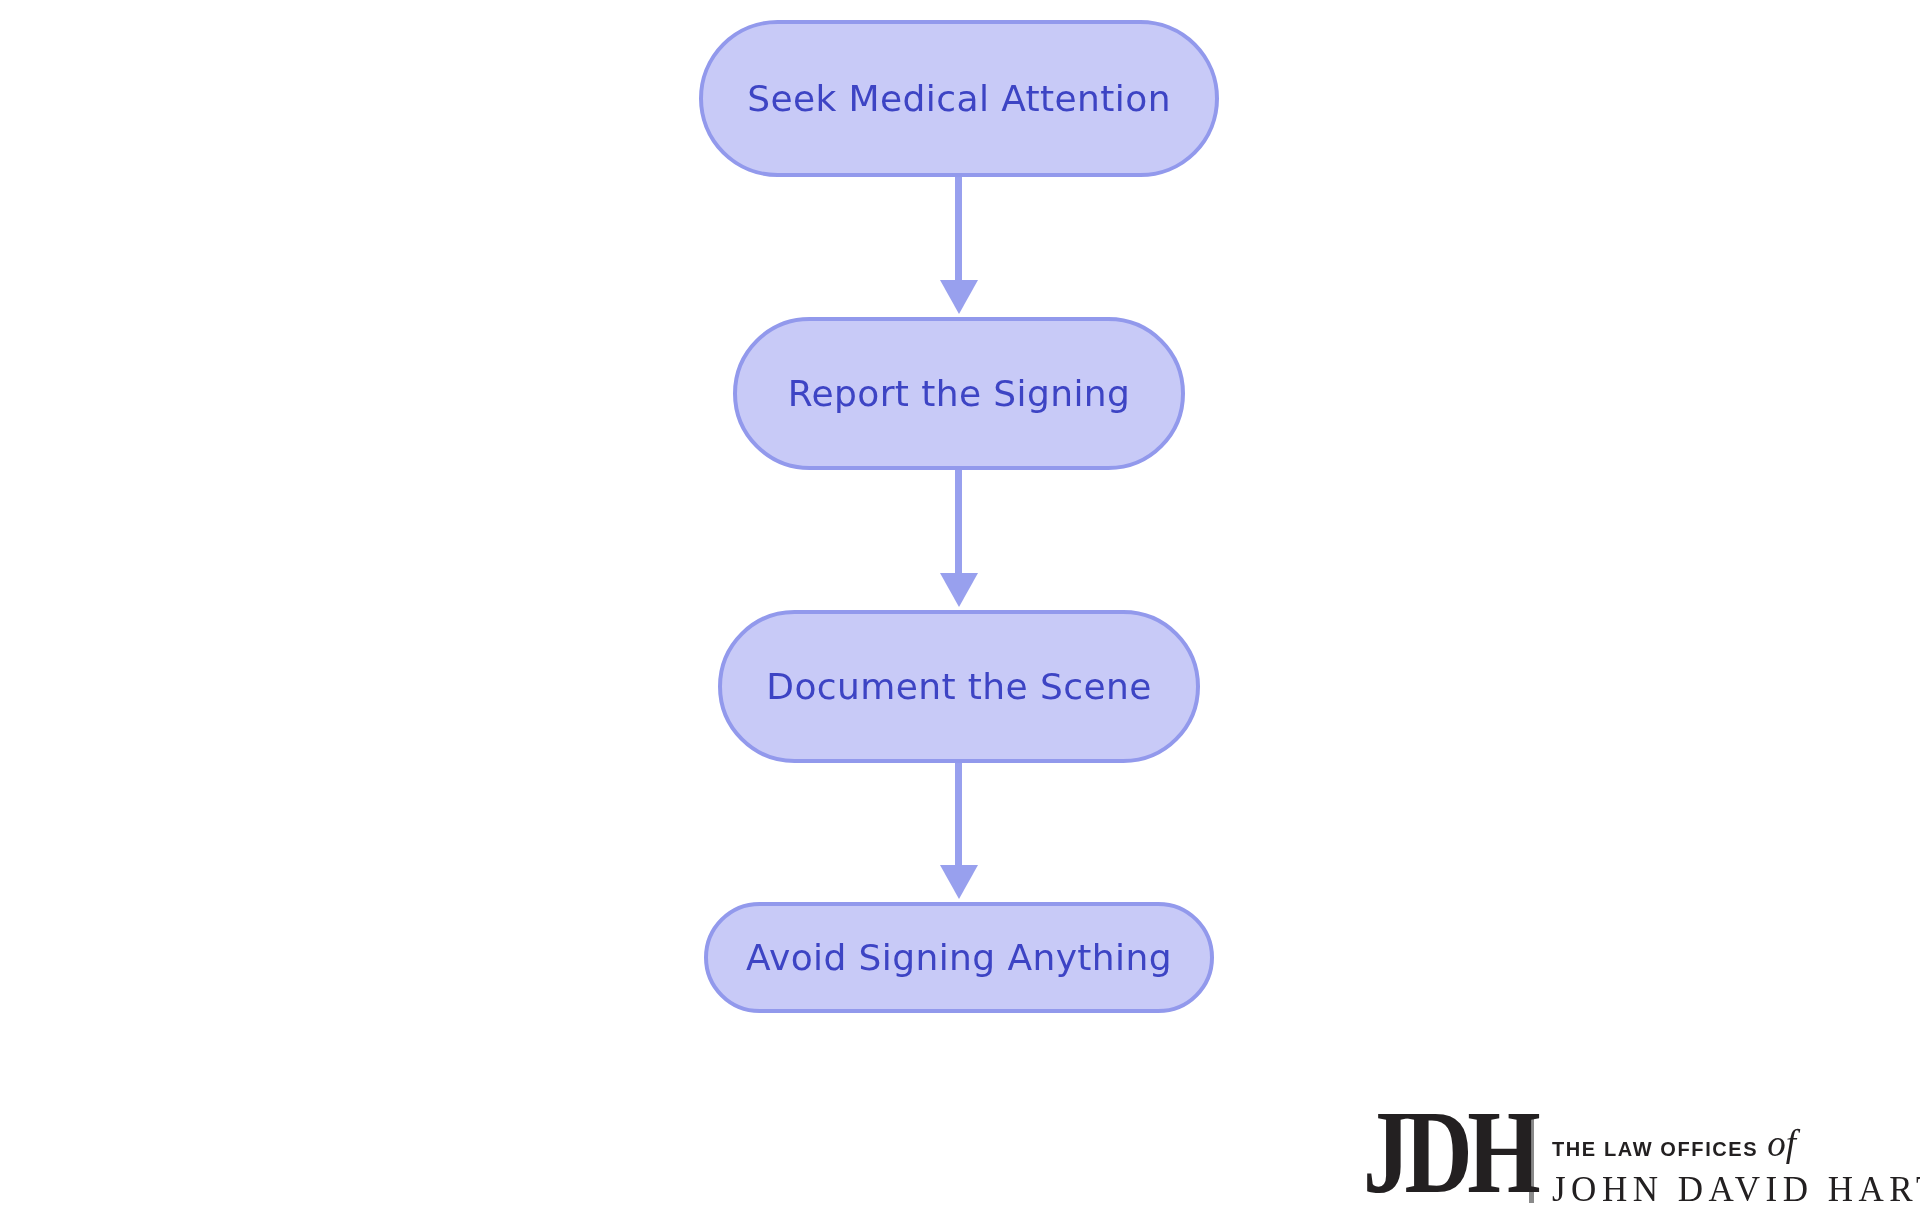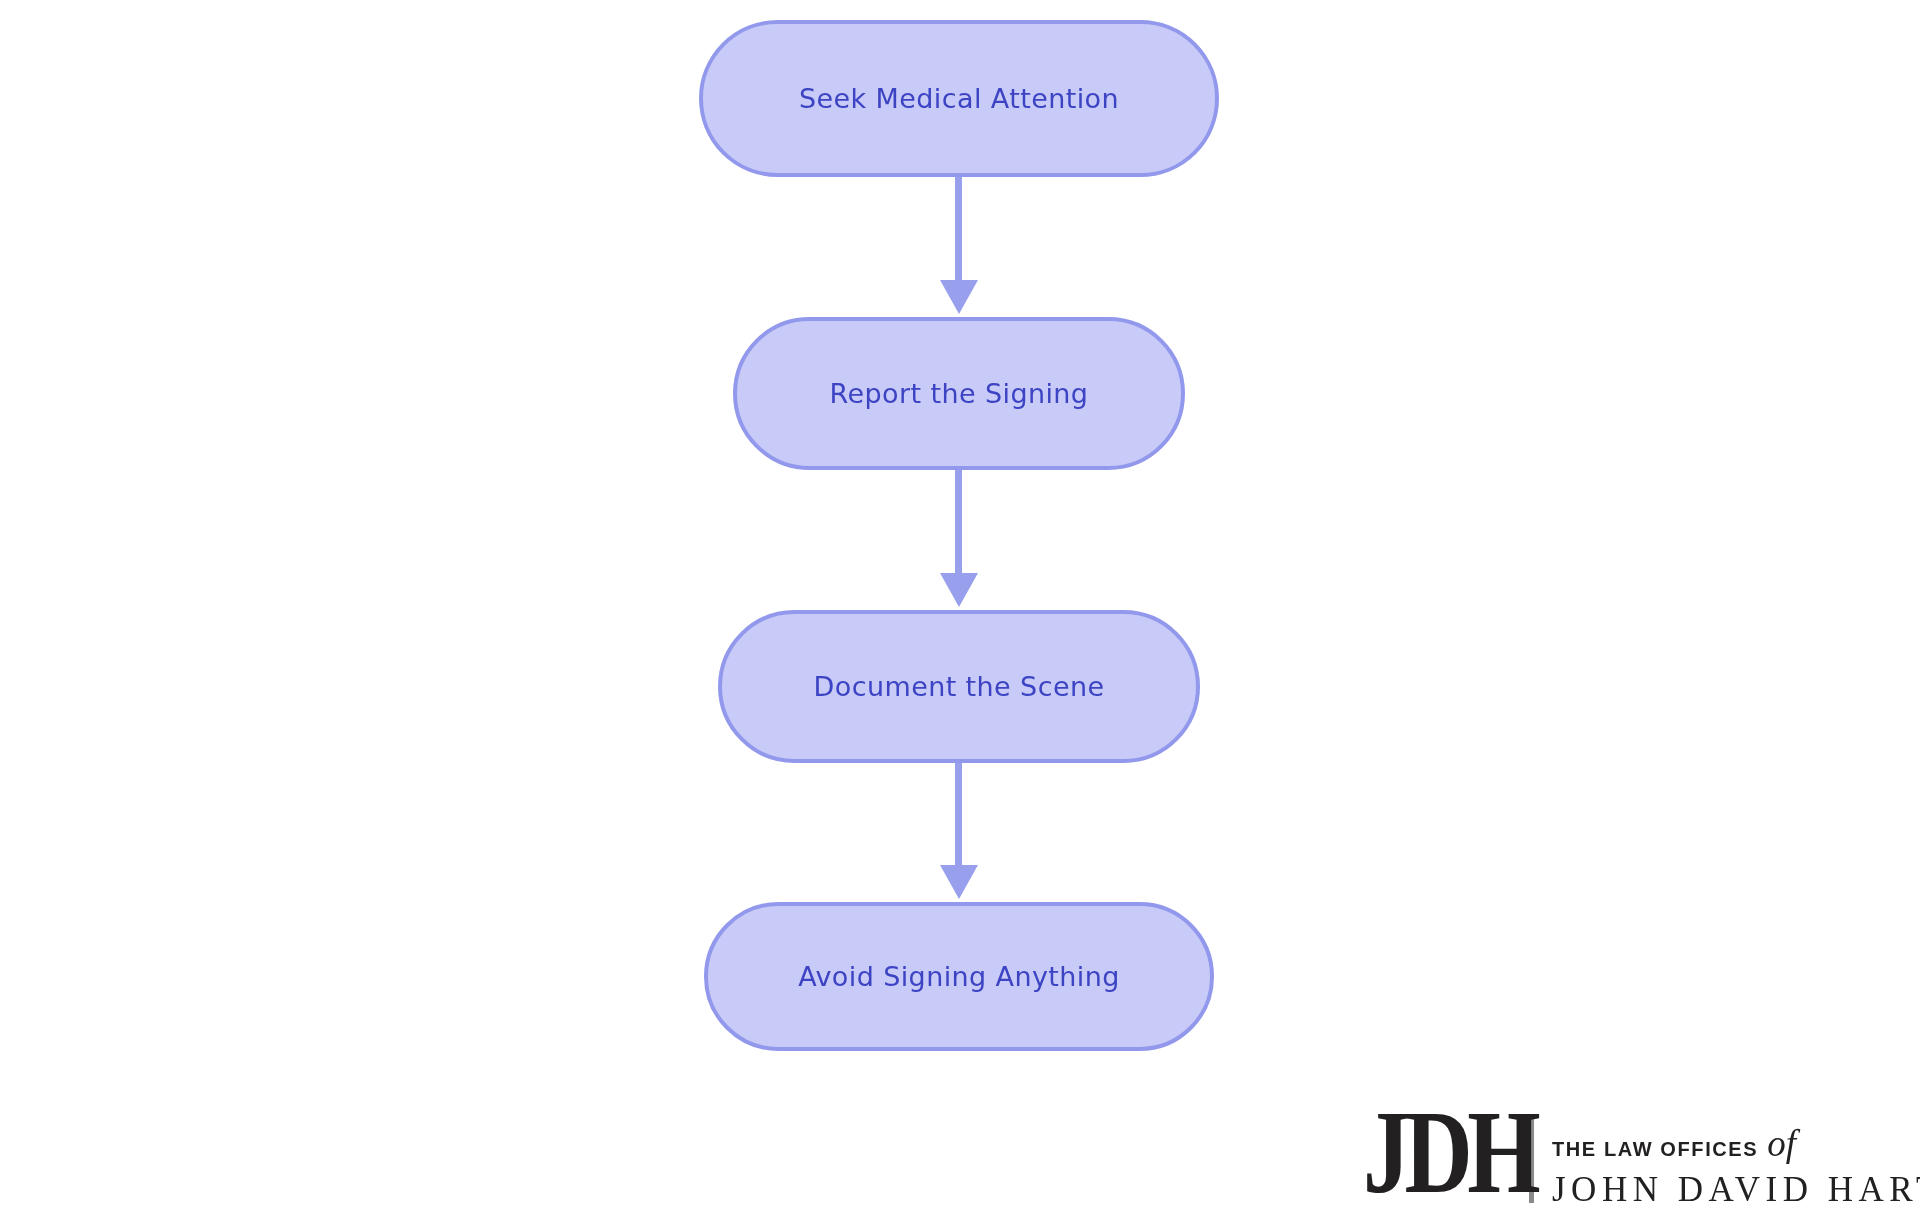--- a/index.html
+++ b/index.html
@@ -20,28 +20,28 @@
   .flow-node {
     position: absolute;
     box-sizing: border-box;
     background: var(--node-fill, #c8caf7);
     border: 4px solid var(--node-border, #9299ec);
     border-radius: 85px;
     display: flex;
     align-items: center;
     justify-content: center;
     color: var(--node-text, #3d44c4);
-    font-size: 27px;
+    font-size: 36px;
     letter-spacing: 0.4px;
     white-space: nowrap;
   }
   .node-1 { left: 699px; top: 20px;  width: 520px; height: 157px; }
   .node-2 { left: 733px; top: 317px; width: 452px; height: 153px; }
   .node-3 { left: 718px; top: 610px; width: 482px; height: 153px; text-align: right; }
-  .node-4 { left: 704px; top: 902px; width: 510px; height: 149px; }
+  .node-4 { left: 704px; top: 902px; width: 510px; height: 111px; }
 
   
   .arrow-line {
     position: absolute;
     left: 955px;
     width: 7px;
     background: var(--arrow, #98a0ee);
   }
   .arrow-head {
     position: absolute;

